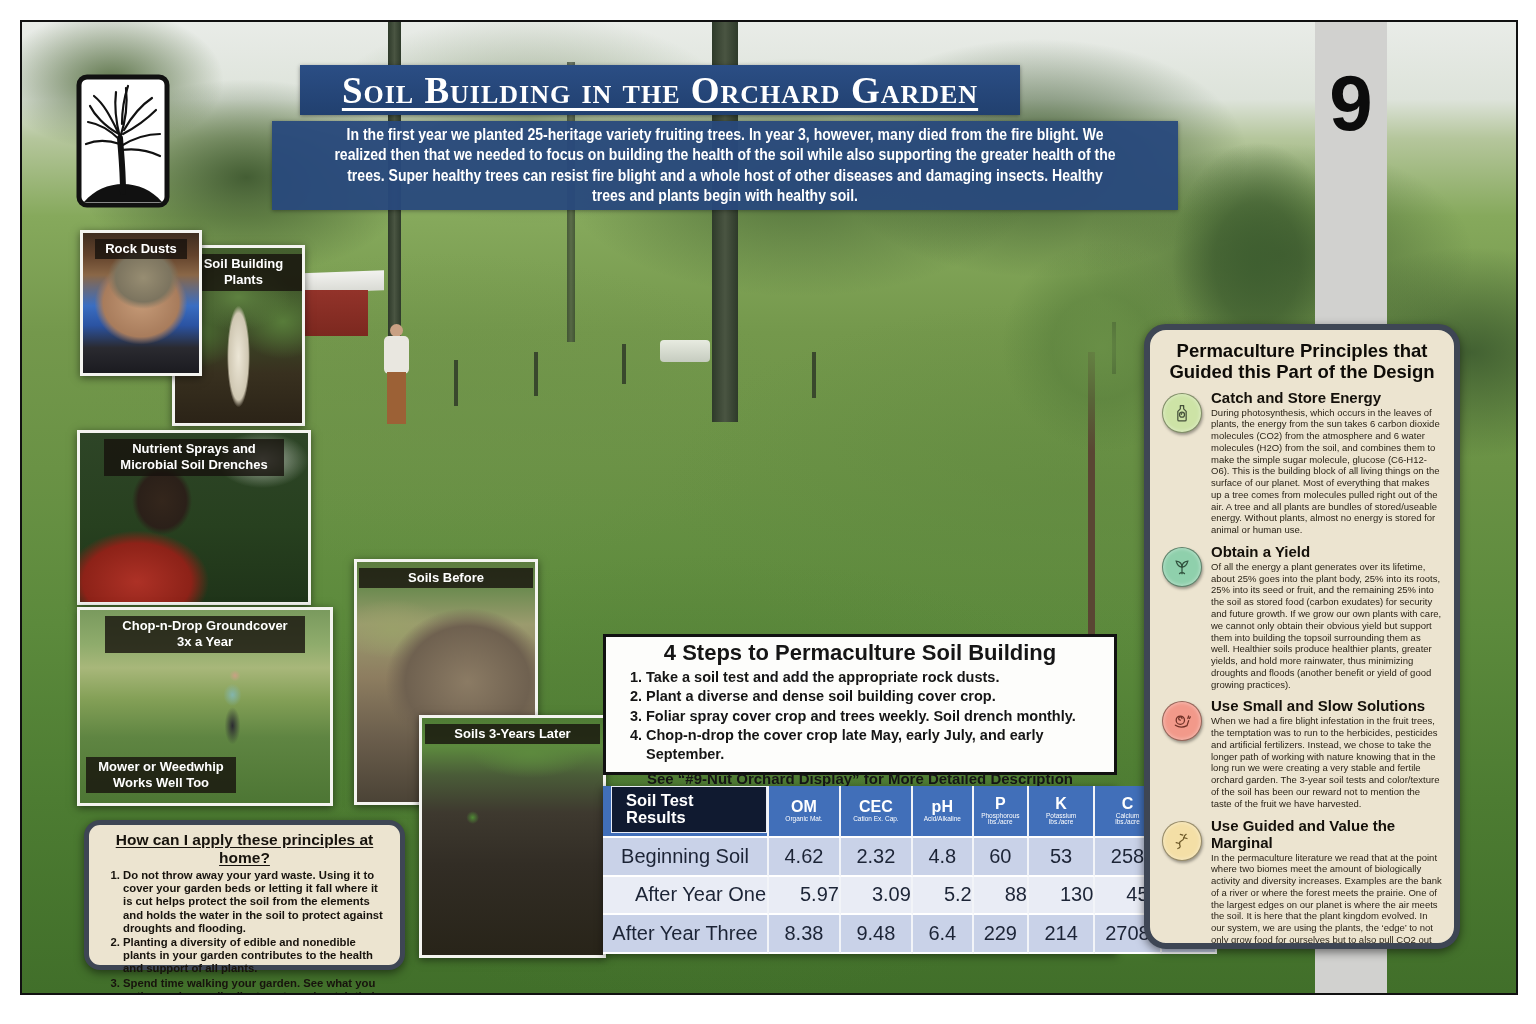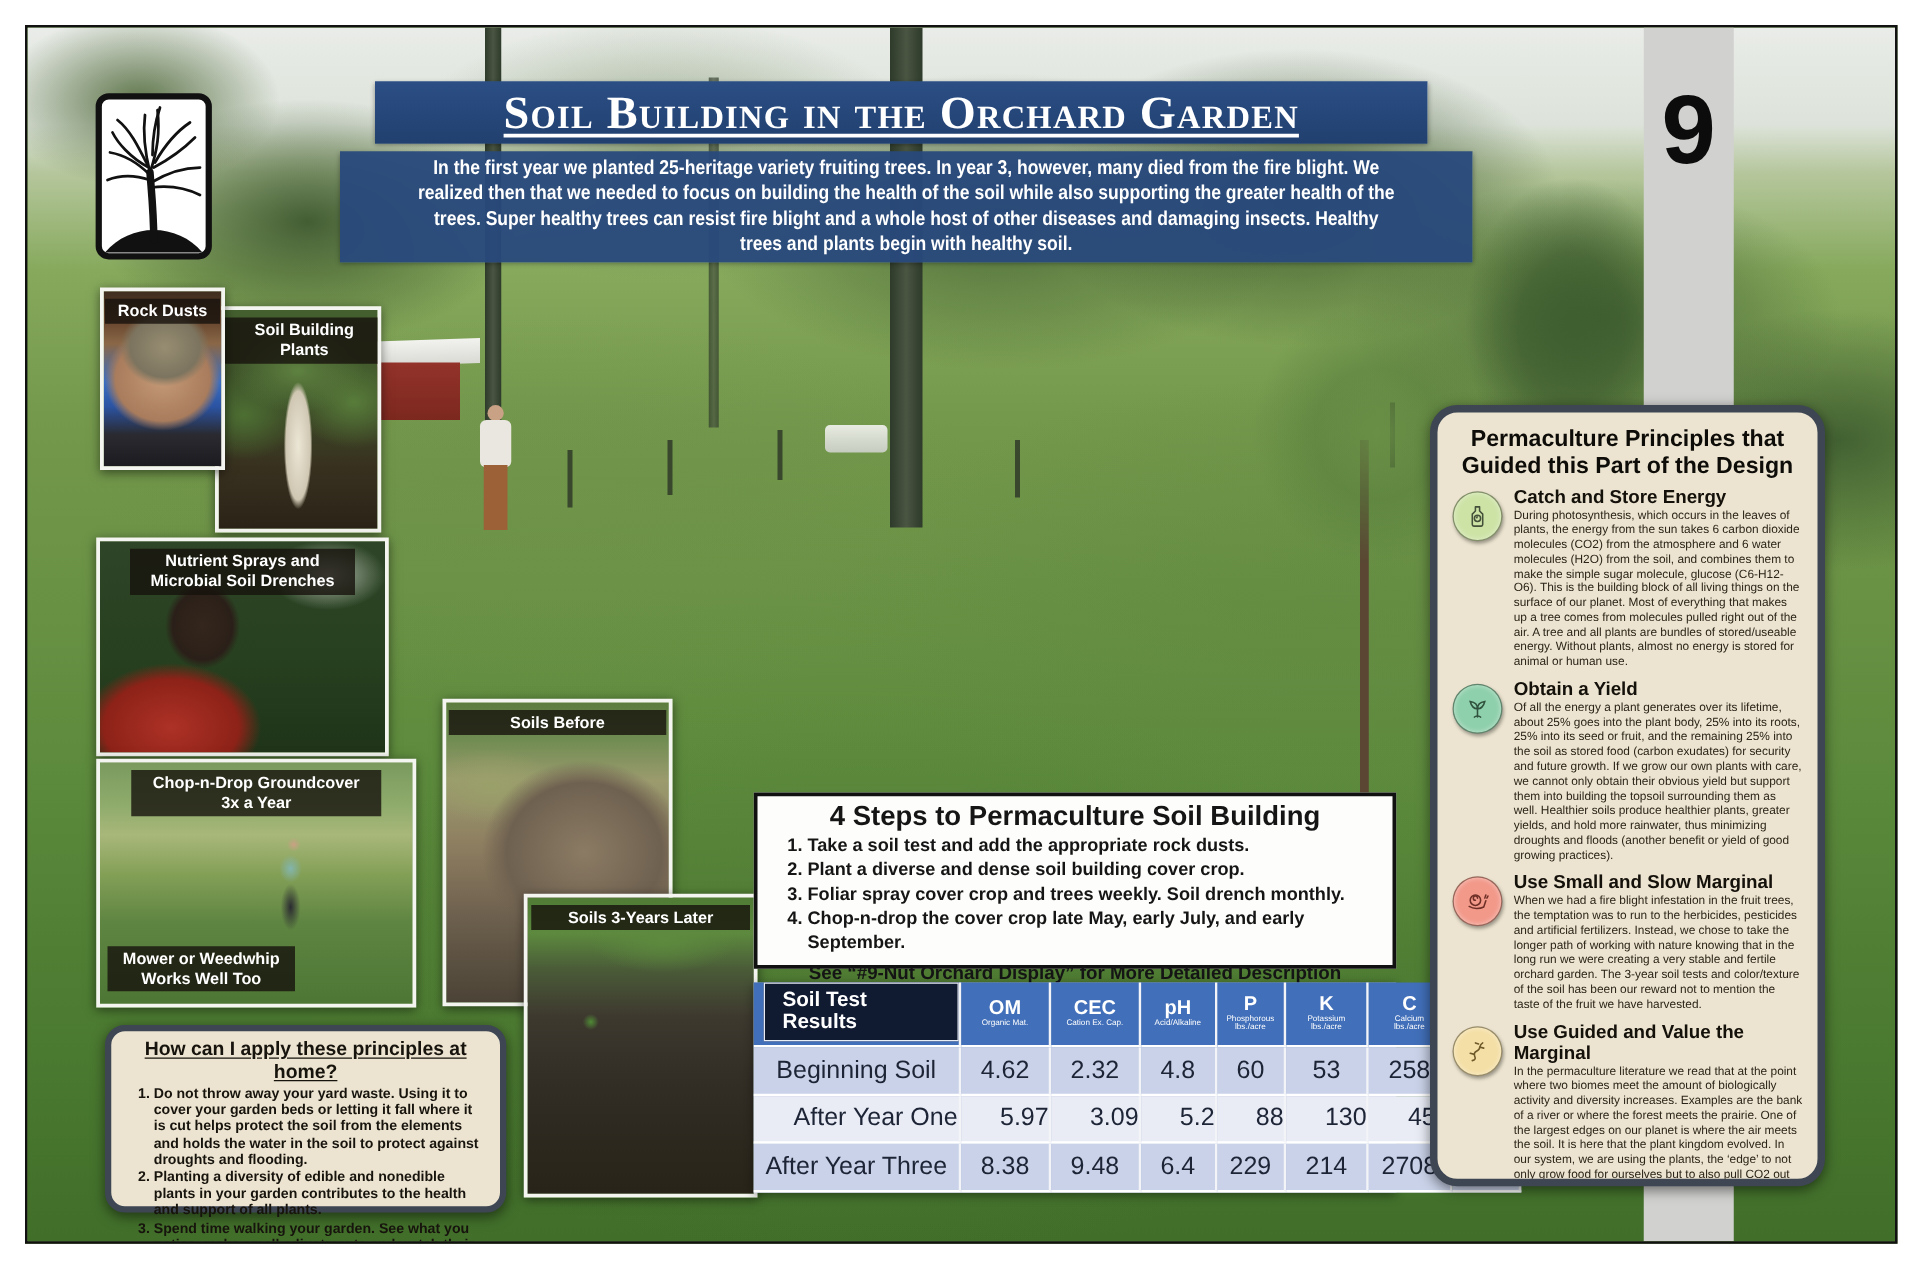--- a/index.html
+++ b/index.html
@@ -42,21 +42,21 @@
 
   
   .stripe{position:absolute;left:1293px;top:0;width:72px;height:100%;background:#d1d1cf;z-index:3;}
   .page-number{margin-top:42px;text-align:center;font-size:78px;line-height:1;font-weight:bold;
          color:#0c0c0c;font-family:"Liberation Sans",sans-serif;}
 
   
   .logo-card{position:absolute;left:54px;top:52px;width:94px;height:134px;z-index:4;}
 
   
-  .title-banner{position:absolute;left:278px;top:43px;width:842px;height:50px;z-index:4;
+  .title-banner{position:absolute;left:278px;top:43px;width:720px;height:50px;z-index:4;
          background:linear-gradient(180deg,#2b4e85,#21406f);
          display:flex;align-items:center;justify-content:center;box-shadow:0 1px 4px rgba(0,0,0,.4);}
   .title-banner .t{color:#fff;font-family:"Liberation Serif",serif;font-weight:bold;
          font-variant:small-caps;font-size:37px;letter-spacing:1px;
          text-decoration:underline;text-underline-offset:5px;}
   .intro-box{position:absolute;left:250px;top:99px;width:906px;height:89px;z-index:4;
          background:rgba(40,73,124,.95);display:flex;align-items:center;justify-content:center;
          box-shadow:0 1px 4px rgba(0,0,0,.35);}
   .intro-box .inner{width:114%;transform:scaleX(.877);transform-origin:50% 50%;
          color:#fff;font-weight:bold;font-size:16px;line-height:1.28;text-align:center;padding:2px 6px;}
@@ -67,21 +67,21 @@
   .photo-label{position:absolute;left:0;right:0;top:0;margin:6px auto 0;width:max-content;
          max-width:92%;background:rgba(22,18,12,.8);color:#fff;font-weight:bold;
          font-size:13px;line-height:1.25;text-align:center;padding:2px 10px;}
   .photo-label.bottom{top:auto;bottom:10px;}
   .photo-label.block{left:6px;margin:6px 0 0;text-align:center;}
 
   #ph-rock{left:58px;top:208px;width:94px;height:140px;z-index:6;
     background:
       radial-gradient(46px 40px at 52% 32%, #978d72, #7c745f 60%, transparent 78%),
       radial-gradient(58px 52px at 50% 50%, #c59a77, #a87c5c 65%, transparent 80%),
-      linear-gradient(180deg,#3f2d1f 0%,#63432c 16%,#8a6747 30%,#3a6ec2 52%,#2b53a2 66%,#2a2a30 82%,#1b1b20 100%);}
+      linear-gradient(180deg,#3f2d1f 0%,#63432c 16%,#8a6747 30%,#3a6ec2 52%,#2b53a2 66%,#2a2a30 82%,#1b1b20 100%); padding-left: 22px;}
   #ph-plants{left:150px;top:223px;width:127px;height:175px;
     background:
       radial-gradient(14px 62px at 50% 62%, #ece6d6, #cfc7b2 70%, transparent 82%),
       radial-gradient(70px 44px at 50% 28%, #5e8140, transparent 75%),
       radial-gradient(60px 48px at 16% 48%, #4d6f33, transparent 75%),
       radial-gradient(62px 50px at 85% 42%, #587c3a, transparent 75%),
       linear-gradient(180deg,#45602f 0%,#3c4e28 40%,#38301f 72%,#2b2317 100%);}
   #ph-spray{left:55px;top:408px;width:228px;height:169px;
     background:
       radial-gradient(66px 40px at 80% 16%, rgba(208,214,205,.8), transparent 70%),
@@ -352,21 +352,21 @@
       <div class="principle">
         <div class="p-icon" style="background:#f2998a;">
           <svg width="20" height="20" viewBox="0 0 24 24" fill="none" stroke="#6e3026" stroke-width="1.5" stroke-linecap="round">
             <circle cx="10" cy="11" r="5"></circle>
             <path d="M10 11a2 2 0 1 1 2-2"></path>
             <path d="M4 17c4 2.5 10 2.5 14 .5l2-6"></path>
             <path d="M19 9l1-3M21 9l1-2"></path>
           </svg>
         </div>
         <div class="p-text">
-          <h4>Use Small and Slow Marginal</h4>
+          <h4>Use Small and Slow Solutions</h4>
           <p>When we had a fire blight infestation in the fruit trees, the temptation was to run to the herbicides, pesticides and artificial fertilizers. Instead, we chose to take the longer path of working with nature knowing that in the long run we were creating a very stable and fertile orchard garden. The 3-year soil tests and color/texture of the soil has been our reward not to mention the taste of the fruit we have harvested.</p>
         </div>
       </div>
 
       <div class="principle">
         <div class="p-icon" style="background:#f4dfa6;">
           <svg width="20" height="20" viewBox="0 0 24 24" fill="none" stroke="#6e5a2a" stroke-width="1.5" stroke-linecap="round">
             <path d="M7 21c7-2-2-6 4-9s1-5 6-8"></path>
             <path d="M5 14l4 1M14 8l4 1M10 4l3 1"></path>
           </svg>

